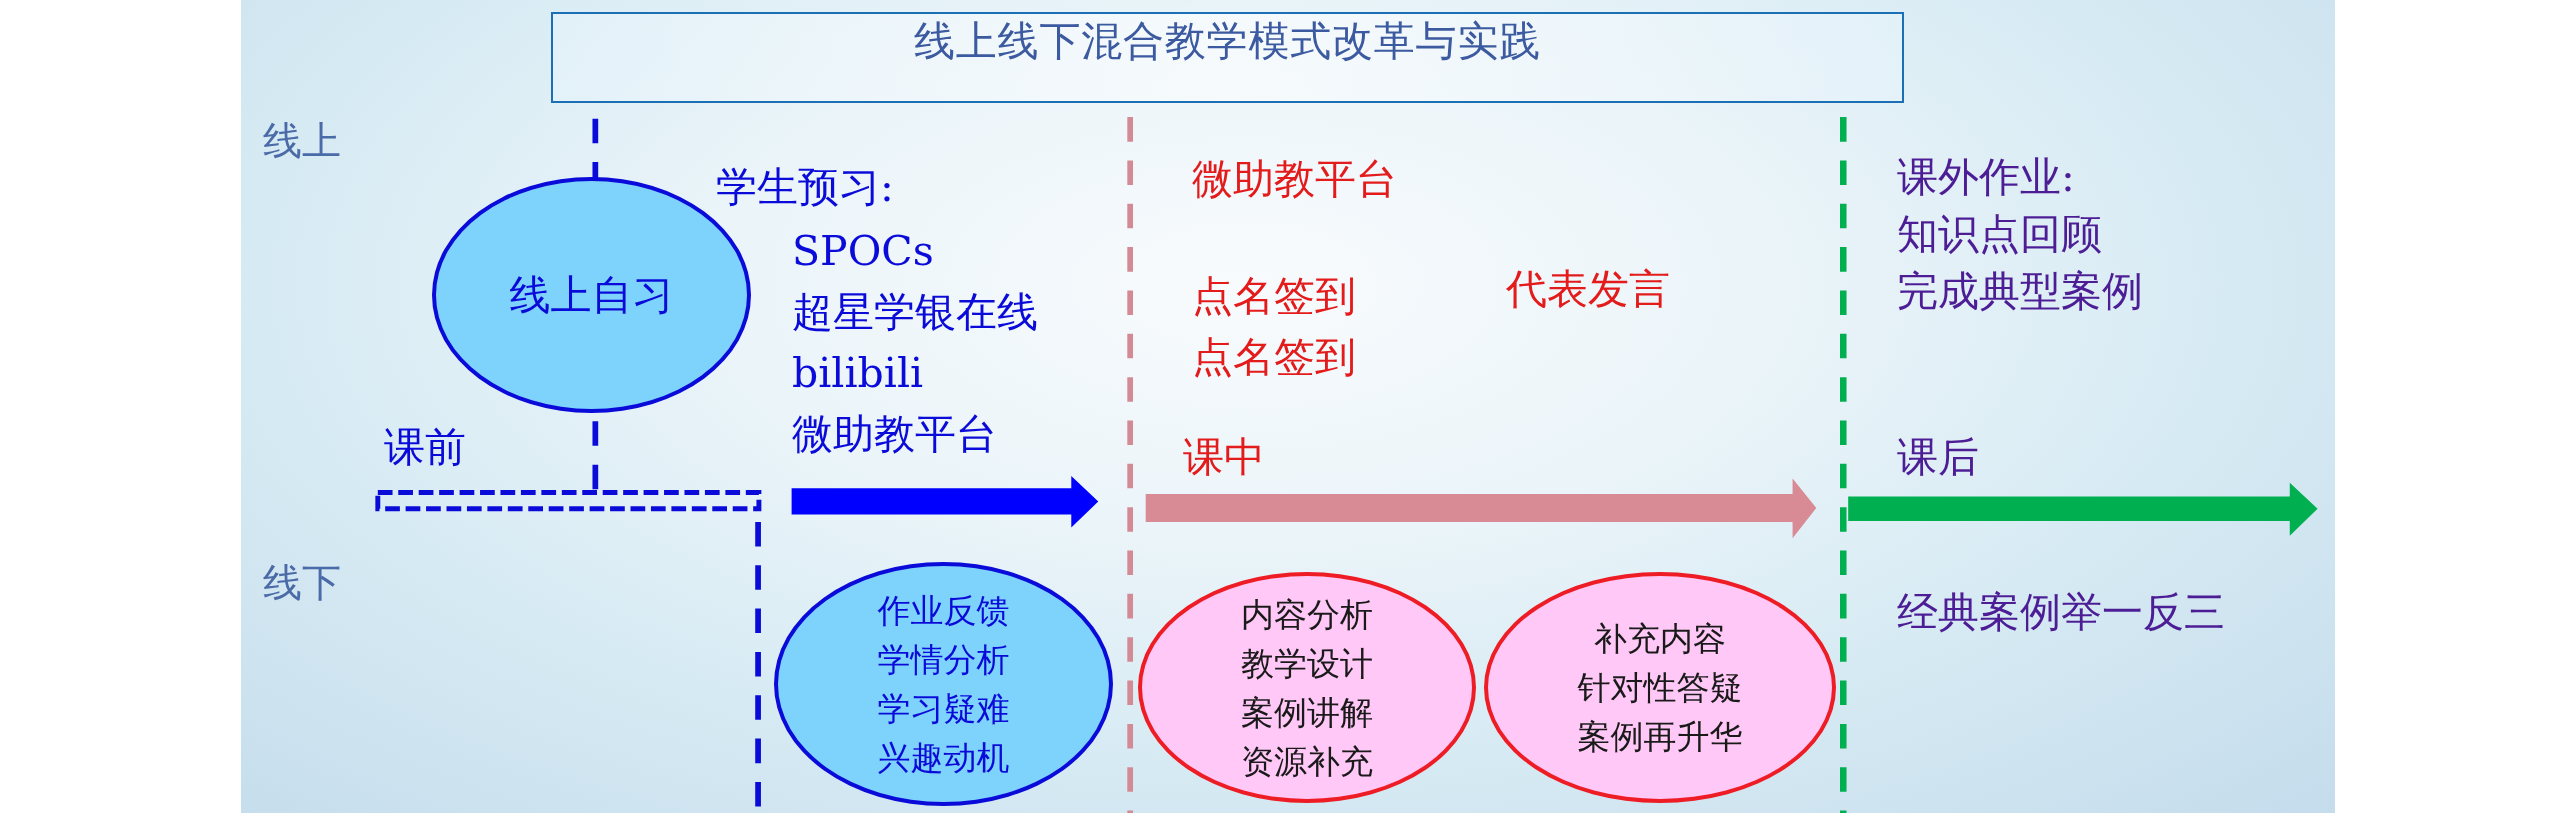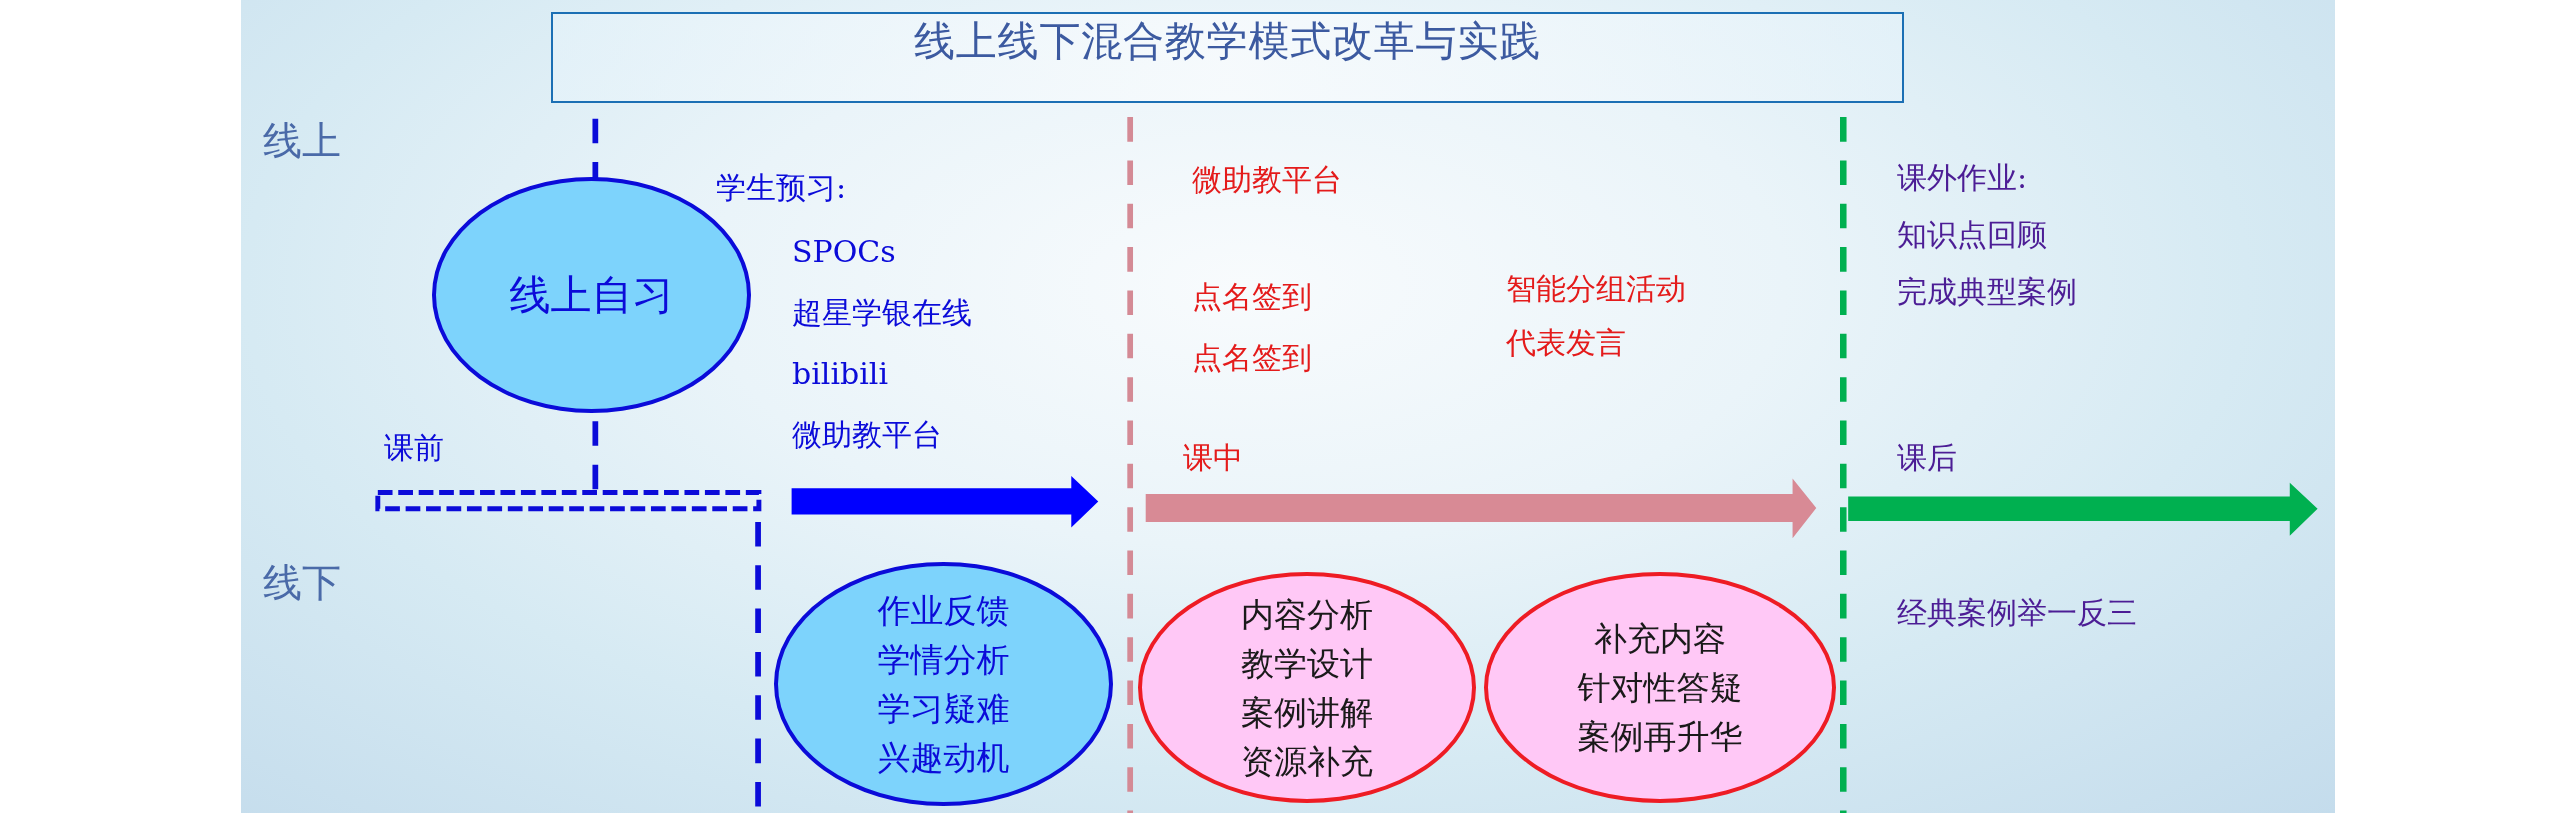--- a/index.html
+++ b/index.html
@@ -6,21 +6,21 @@
   body { width:2576px; height:814px; position:relative; background:#ffffff; overflow:hidden;
          font-family: "DejaVu Serif", "Liberation Serif", serif; }
   #panel { position:absolute; left:241px; top:0; width:2094px; height:814px;
            background: radial-gradient(ellipse at 48% 35%, #f8fbfd 0%, #eaf4f9 35%, #d6eaf3 65%, #c4dcec 100%); }
   .abs { position:absolute; }
   #title-box { left:551px; top:12.3px; width:1349px; height:87px; border:2.5px solid #1b6fb4;
                display:flex; justify-content:center; box-sizing:content-box;
                background: linear-gradient(90deg, rgba(230,243,250,0.6), rgba(248,251,253,0.8), rgba(230,243,250,0.6)); }
   #title-text { font-size:41px; color:#3c5aa0; letter-spacing:0.8px; }
   .side-label { font-size:39px; color:#4a6aa8; }
-  .txt { font-size:30px; line-height:61px; white-space:nowrap; }
+  .txt { font-size:41px; line-height:61px; white-space:nowrap; }
   .blue { color:#0b0bd9; }
   .red { color:#e41b1b; }
   .green { color:#4c1d95; }
   .dark { color:#1a1a1a; }
   .ellipse { position:absolute; border-radius:50%; box-sizing:border-box; display:flex; flex-direction:column;
              align-items:center; justify-content:center; }
   .ell-blue { background:#7dd3fc; border:4.9px solid #0b0bd9; }
   .ell-pink { background:#ffc8f6; border:4.9px solid #ee1c24; }
   .ell-lines span { display:block; font-size:33px; line-height:49px; text-align:center; white-space:nowrap; }
   svg { position:absolute; left:0; top:0; }
@@ -70,21 +70,20 @@
   <div class="txt">bilibili</div>
   <div class="txt">微助教平台</div>
 </div>
 
 <div class="abs txt red" style="left:1192px; top:149px;">微助教平台</div>
 <div class="abs red" style="left:1192px; top:266px;">
   <div class="txt">点名签到</div>
   <div class="txt">点名签到</div>
 </div>
 <div class="abs red" style="left:1506px; top:262px;">
-  <div class="txt" style="line-height:54px;">智能分组活动</div>
   <div class="txt" style="line-height:54px;">代表发言</div>
 </div>
 <div class="abs txt red" style="left:1183px; top:427px;">课中</div>
 
 <div class="abs green" style="left:1897px; top:149px;">
   <div class="txt" style="line-height:57px;">课外作业:</div>
   <div class="txt" style="line-height:57px;">知识点回顾</div>
   <div class="txt" style="line-height:57px;">完成典型案例</div>
 </div>
 <div class="abs txt green" style="left:1897px; top:427px;">课后</div>

